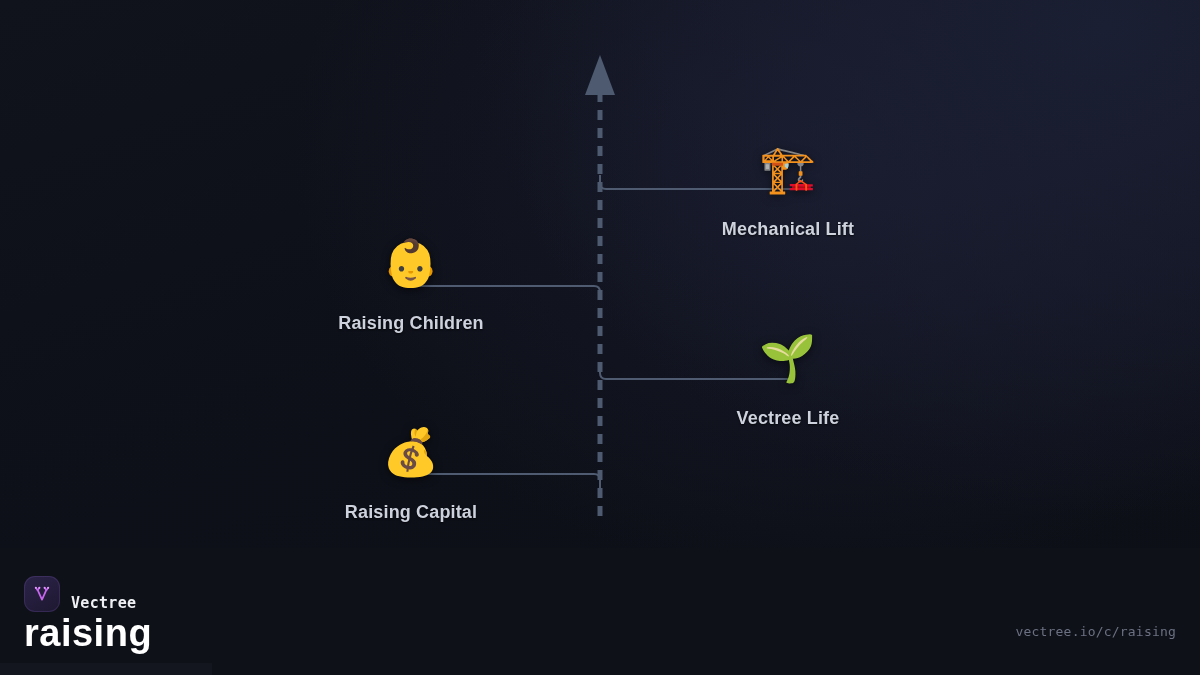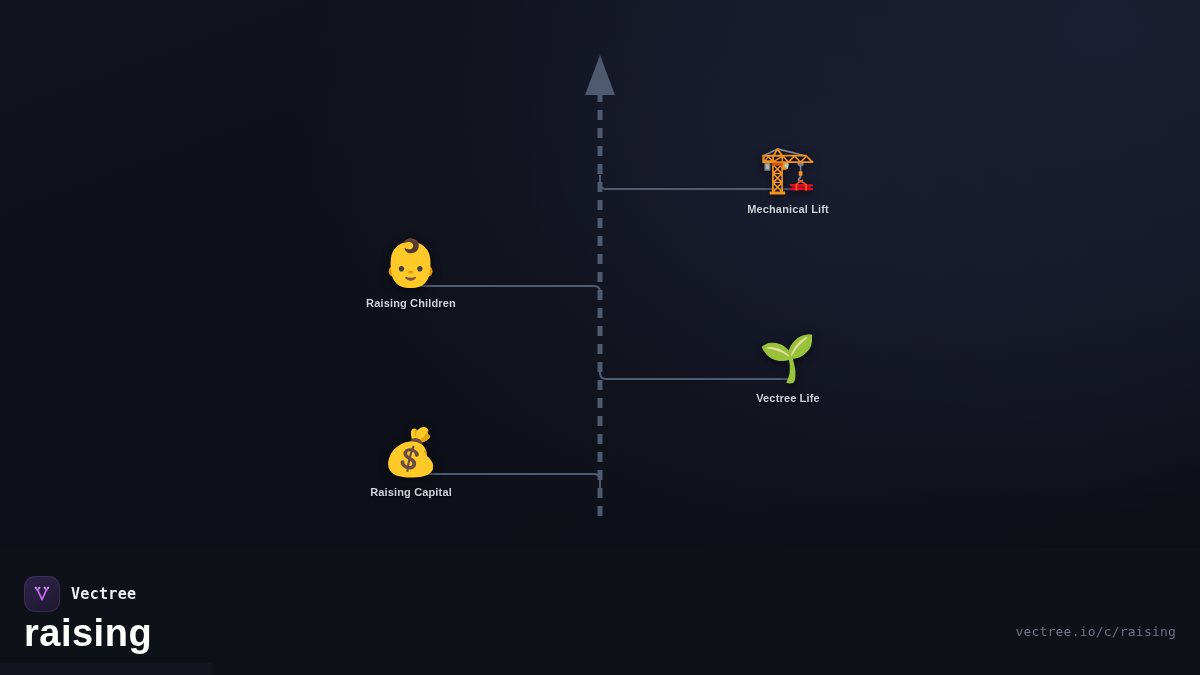--- a/index.html
+++ b/index.html
@@ -40,22 +40,22 @@
   }
   .node .emoji {
     font-family: "DejaVu Sans", sans-serif;
     font-size: 46px;
     line-height: 52px;
     display: block;
     filter: drop-shadow(0 2px 4px rgba(0,0,0,0.55));
   }
   .node .node-label {
     display: block;
-    margin-top: 8px;
-    font-size: 11px;
+    margin-top: 24px;
+    font-size: 18px;
     font-weight: bold;
     letter-spacing: 0.15px;
     color: #cdd2dc;
     text-shadow: 0 1px 2px rgba(0,0,0,0.7);
     white-space: nowrap;
   }
 
   
   #footer-band {
     position: absolute;
@@ -70,21 +70,21 @@
     bottom: 0;
     width: 212px;
     height: 12px;
     background: #14161f;
   }
   #brand-row {
     position: absolute;
     left: 24px;
     top: 576px;
     display: flex;
-    align-items: center;
+    align-items: flex-end;
     gap: 11px;
   }
   #logo-mark {
     width: 36px;
     height: 36px;
     border-radius: 11px;
     background: linear-gradient(150deg, #2b2347 0%, #241d3b 55%, #1d1831 100%);
     box-shadow: inset 0 0 0 1px rgba(150,110,220,0.18);
     display: flex;
     align-items: center;

